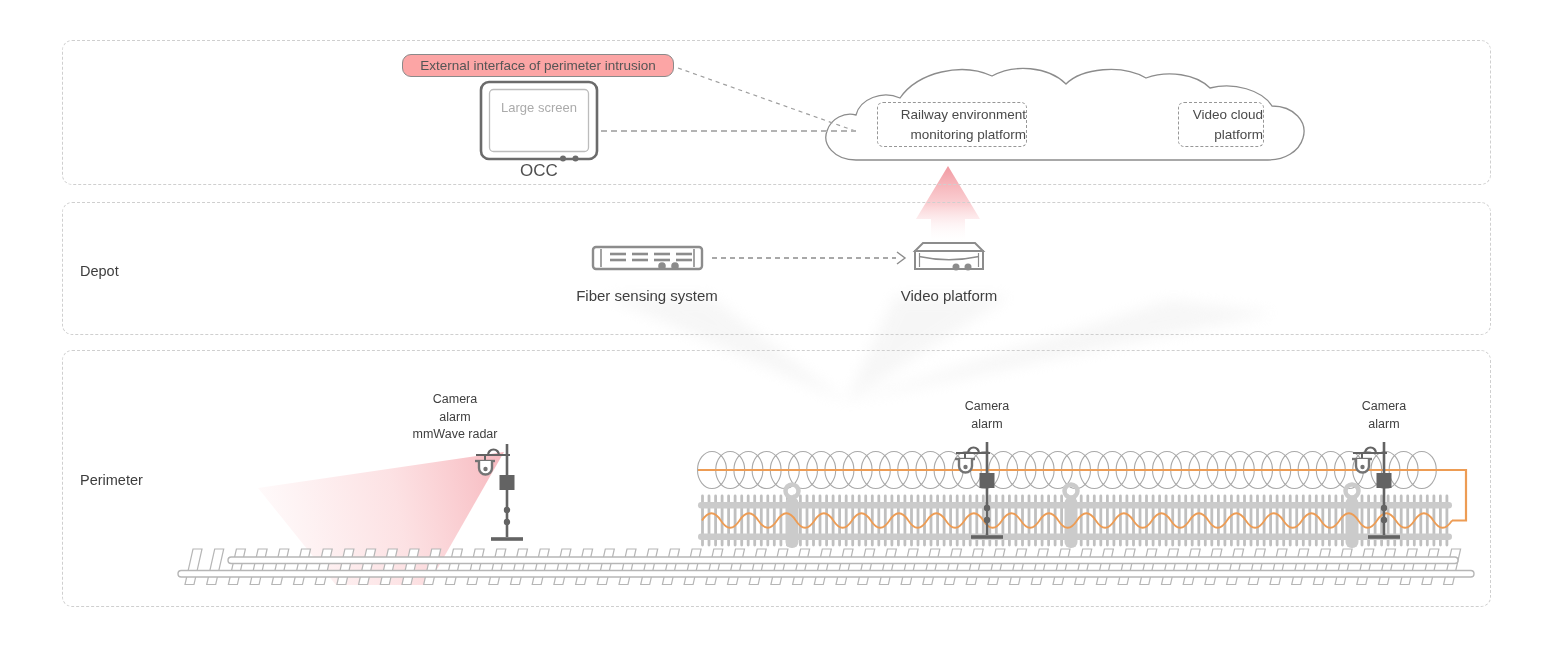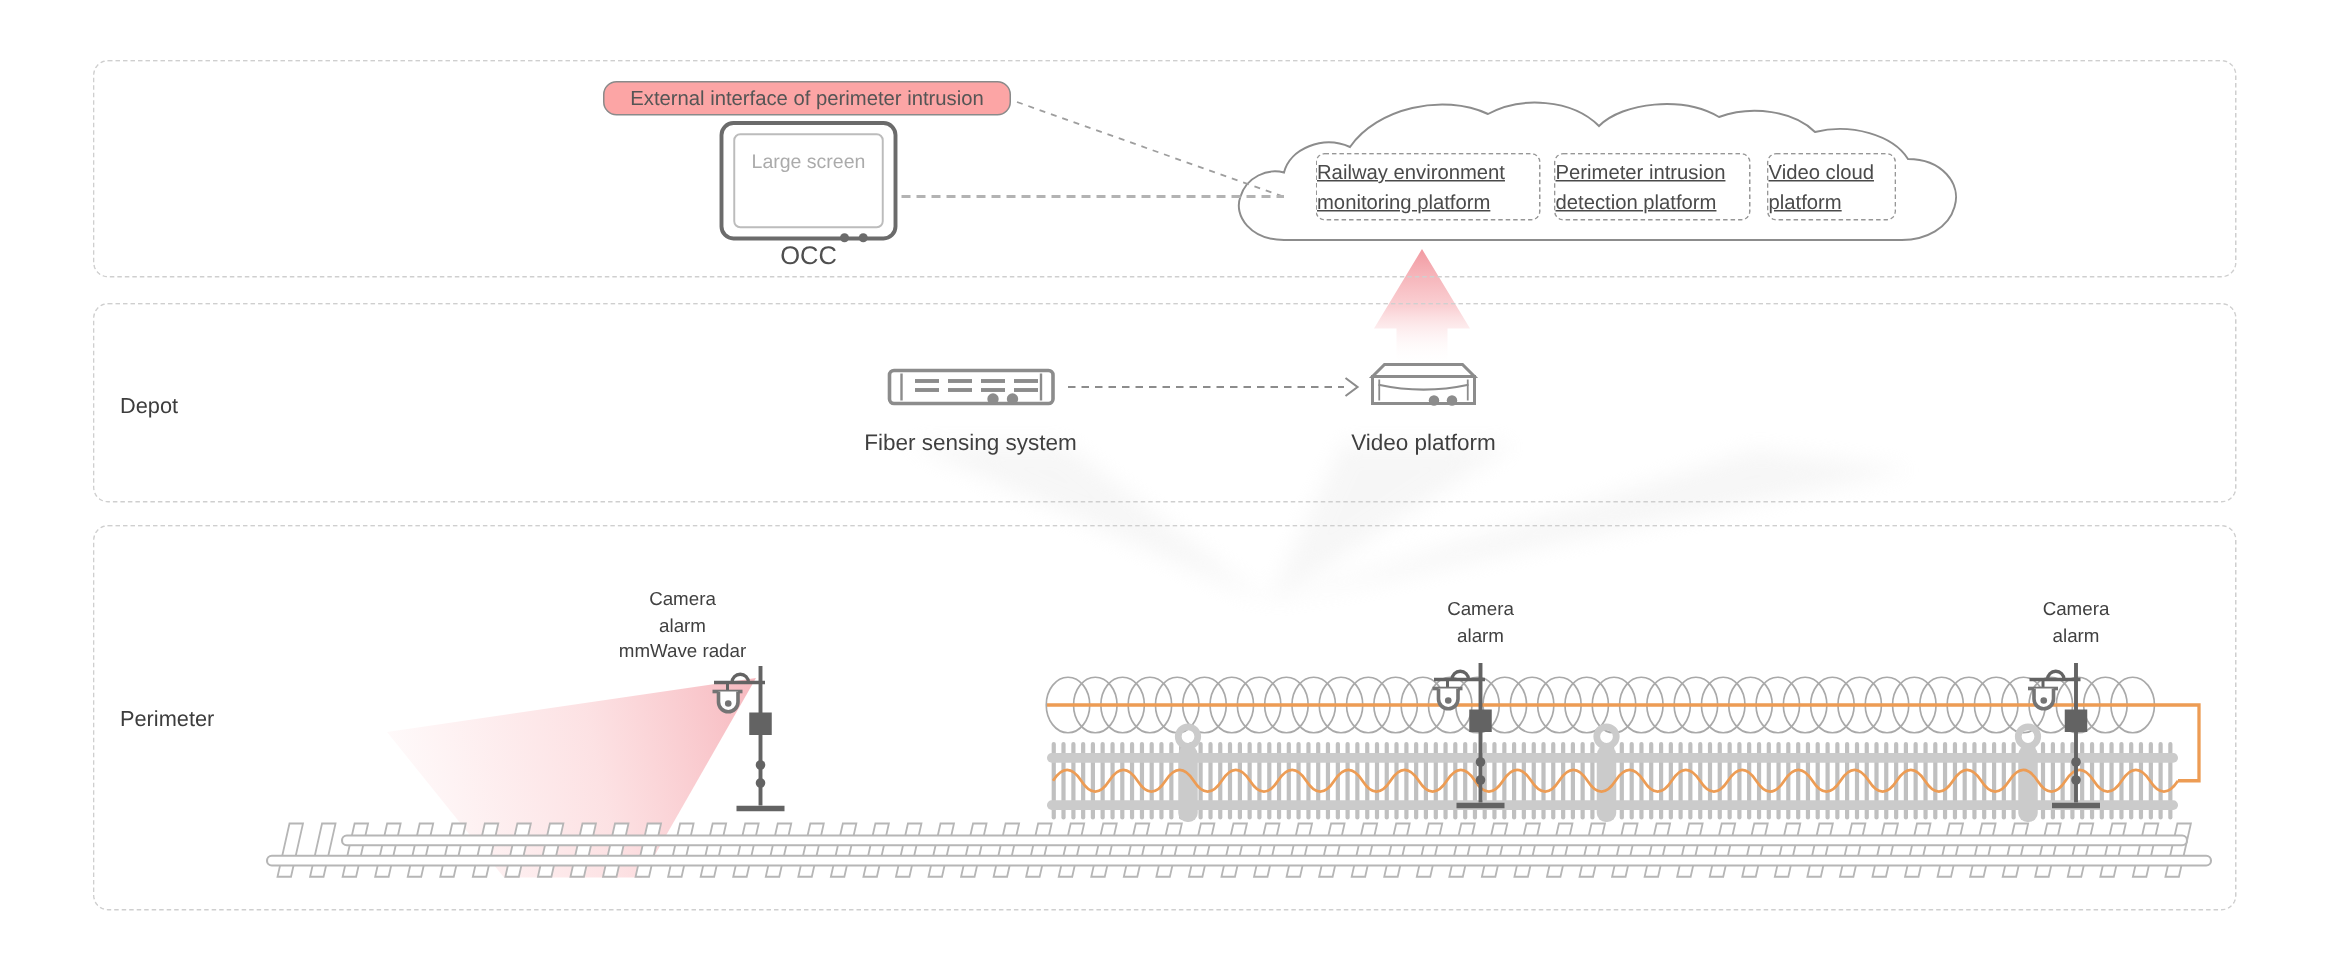--- a/index.html
+++ b/index.html
@@ -15,22 +15,22 @@
   .lbl-depot{left:80px;top:261px;}
   .lbl-track{left:80px;top:470px;}
   .pill{position:absolute;left:402px;top:54px;width:270px;height:21px;border:1.2px solid #8a8a8a;
         border-radius:9px;display:flex;align-items:center;justify-content:center;
         font-size:13.5px;color:#555;background:#fca5a5;}
   .screen-label{position:absolute;left:489px;top:100px;width:100px;text-align:center;
         font-size:13px;color:#ababab;}
   .occ{position:absolute;left:489px;top:161px;width:100px;text-align:center;
         font-size:17px;color:#4f4f4f;}
   .pbox{position:absolute;top:102px;border:1.3px dashed #979797;border-radius:6px;
-        display:flex;align-items:center;justify-content:center;text-align:left;
-        font-size:13.5px;color:#4a4a4a;line-height:1.45;background:transparent;text-decoration:underline;}
+        display:flex;align-items:center;justify-content:center;text-align:right;
+        font-size:13.5px;color:#4a4a4a;line-height:1.45;background:transparent;}
   .pbox1{left:877px;width:148px;height:43px;}
   .pbox2{left:1036px;width:129px;height:43px;}
   .pbox3{left:1178px;width:84px;height:43px;}
   .caption{position:absolute;text-align:center;color:#3f3f3f;font-size:15px;}
   .cap-fiber{left:557px;top:287px;width:180px;}
   .cap-video{left:859px;top:287px;width:180px;}
   .pole-label{position:absolute;text-align:center;color:#404040;font-size:12.5px;
         line-height:1.4;white-space:pre-line;}
   .pl1{left:375px;top:391px;width:160px;}
   .pl2{left:907px;top:398px;width:160px;}
@@ -387,21 +387,20 @@
 
   <div class="band-label lbl-depot">Depot</div>
   <div class="band-label lbl-track">Perimeter</div>
 
   <div class="pill">External interface of perimeter intrusion</div>
 
   <div class="screen-label">Large screen</div>
   <div class="occ">OCC</div>
 
   <div class="pbox pbox1">Railway environment monitoring platform</div>
-  <div class="pbox pbox2">Perimeter intrusion detection platform</div>
   <div class="pbox pbox3">Video cloud platform</div>
 
   <div class="caption cap-fiber">Fiber sensing system</div>
   <div class="caption cap-video">Video platform</div>
 
   <div class="pole-label pl1">Camera
 alarm
 mmWave radar</div>
   <div class="pole-label pl2">Camera
 alarm</div>

